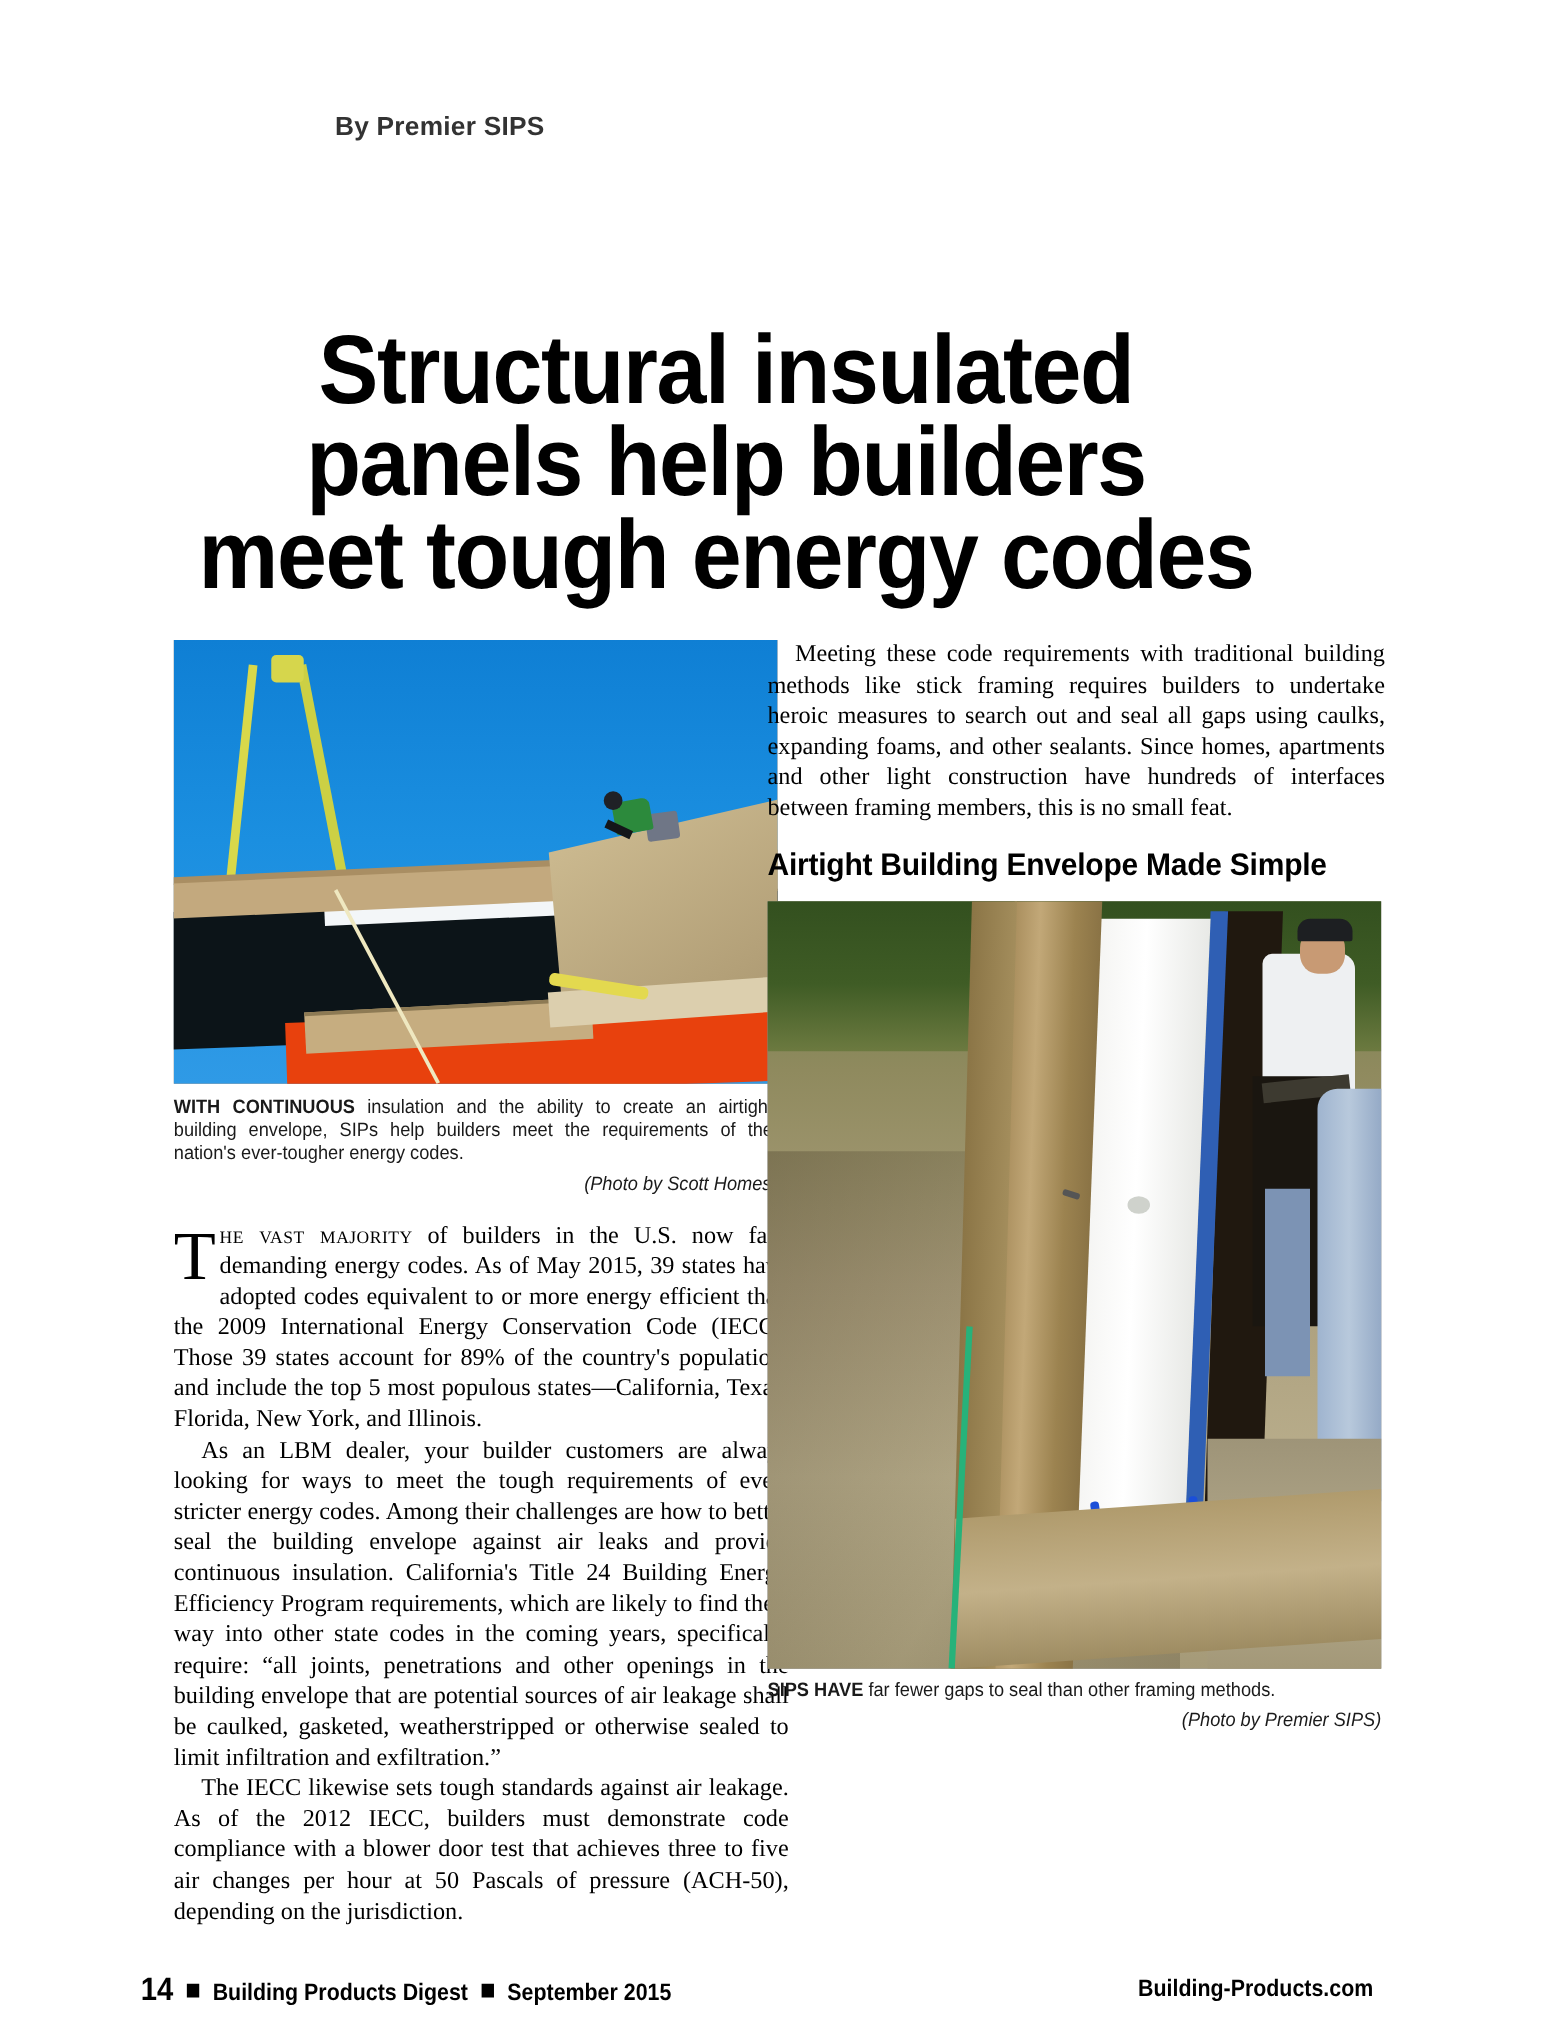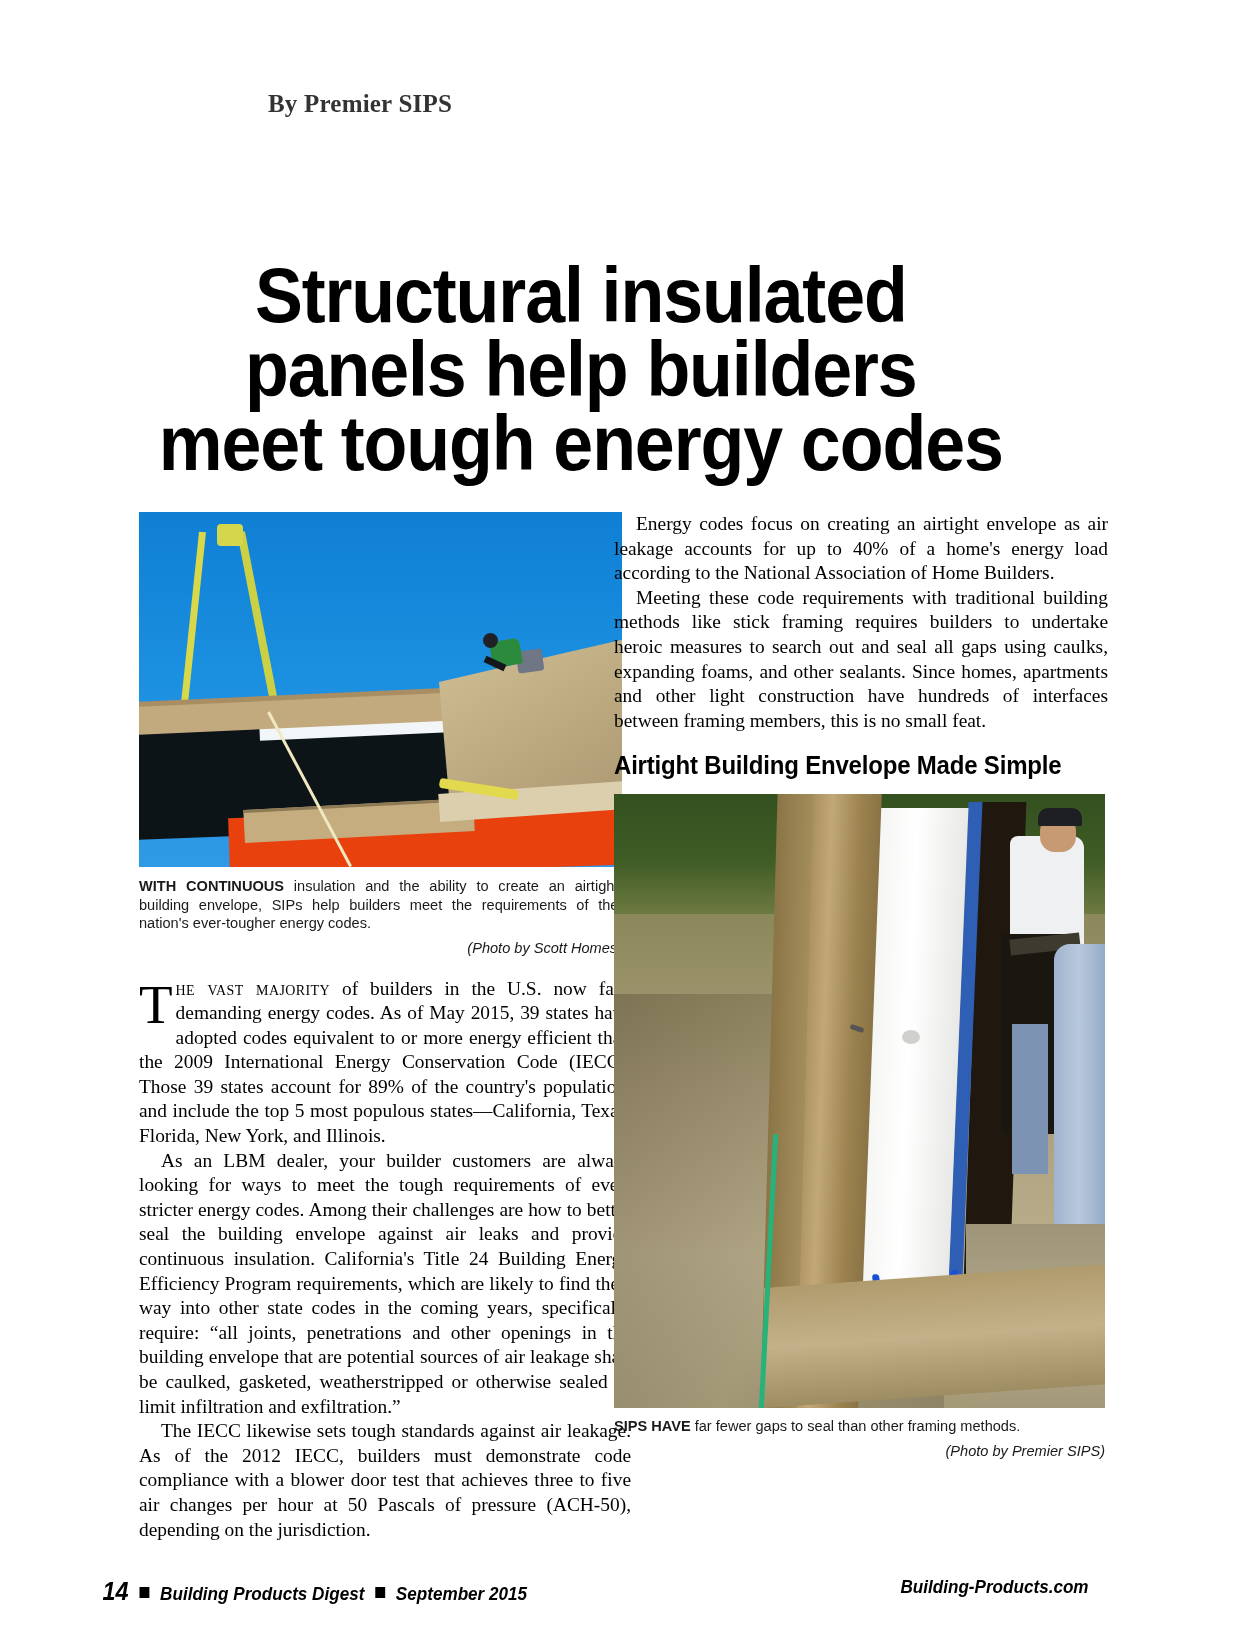--- a/index.html
+++ b/index.html
@@ -64,23 +64,23 @@
     left: 10px;
     top: 43px;
     width: 393px;
     height: 2.5px;
     background: #111;
   }
   .byline {
     position: absolute;
     left: 268px;
     top: 90px;
-    font-family: Liberation Serif, serif;
-    font-weight: bold;
-    font-size: 25px;
+    font-family: Liberation Sans, sans-serif;
+    font-weight: bold;
+    font-size: 21px;
     color: #333;
     letter-spacing: 0.2px;
   }
 
   
   .headline {
     position: absolute;
     left: 84px;
     top: 258px;
     width: 1024px;
@@ -482,28 +482,27 @@
     margin: 17px 0 3px 0;
     letter-spacing: -0.2px;
     transform: scaleX(0.96);
     transform-origin: left center;
   }
   .spacer-top { margin-top: 20px; }
 
   
   .footer {
     position: absolute;
-    left: 79px;
+    left: 89px;
     top: 1576px;
     width: 1020px;
     display: flex;
     justify-content: space-between;
-    align-items: flex-start;
+    align-items: center;
     font-family: "Liberation Sans Narrow", "Liberation Sans", sans-serif;
-    font-style: italic;
   }
   .footer-left {
     display: flex;
     align-items: baseline;
     gap: 12px;
     transform: scaleX(0.9);
     transform-origin: left baseline;
   }
   .folio {
     font-size: 26px;
@@ -573,21 +572,20 @@
     <div class="body-text spacer-top">
       <p class="no-indent lead-para"><span class="dropcap">T</span><span class="smallcaps">he vast majority</span><span> of builders in the U.S. now face demanding energy codes. As of May 2015, 39 states have adopted codes equivalent to or more energy efficient than the 2009 International Energy Conservation Code (IECC). Those 39 states account for 89% of the country's population, and include the top 5 most populous states—California, Texas, Florida, New York, and Illinois.</span></p>
       <p>As an LBM dealer, your builder customers are always looking for ways to meet the tough requirements of ever-stricter energy codes. Among their challenges are how to better seal the building envelope against air leaks and provide continuous insulation. California's Title 24 Building Energy Efficiency Program requirements, which are likely to find their way into other state codes in the coming years, specifically require: “all joints, penetrations and other openings in the building envelope that are potential sources of air leakage shall be caulked, gasketed, weatherstripped or otherwise sealed to limit infiltration and exfiltration.”</p>
       <p>The IECC likewise sets tough standards against air leakage. As of the 2012 IECC, builders must demonstrate code compliance with a blower door test that achieves three to five air changes per hour at 50 Pascals of pressure (ACH-50), depending on the jurisdiction.</p>
     </div>
   </div>
 
   <div class="col-right">
 
     <div class="body-text">
-      <p>Energy codes focus on creating an airtight envelope as air leakage accounts for up to 40% of a home's energy load according to the National Association of Home Builders.</p>
       <p>Meeting these code requirements with traditional building methods like stick framing requires builders to undertake heroic measures to search out and seal all gaps using caulks, expanding foams, and other sealants. Since homes, apartments and other light construction have hundreds of interfaces between framing members, this is no small feat.</p>
     </div>
 
     <div class="subhead">Airtight Building Envelope Made Simple</div>
 
 
     <div class="photo photo-2" style="margin-top:14px;">
       <div class="p2-bg"></div>
       <div class="p2-trees"></div>
       <div class="p2-ground-shadow"></div>

